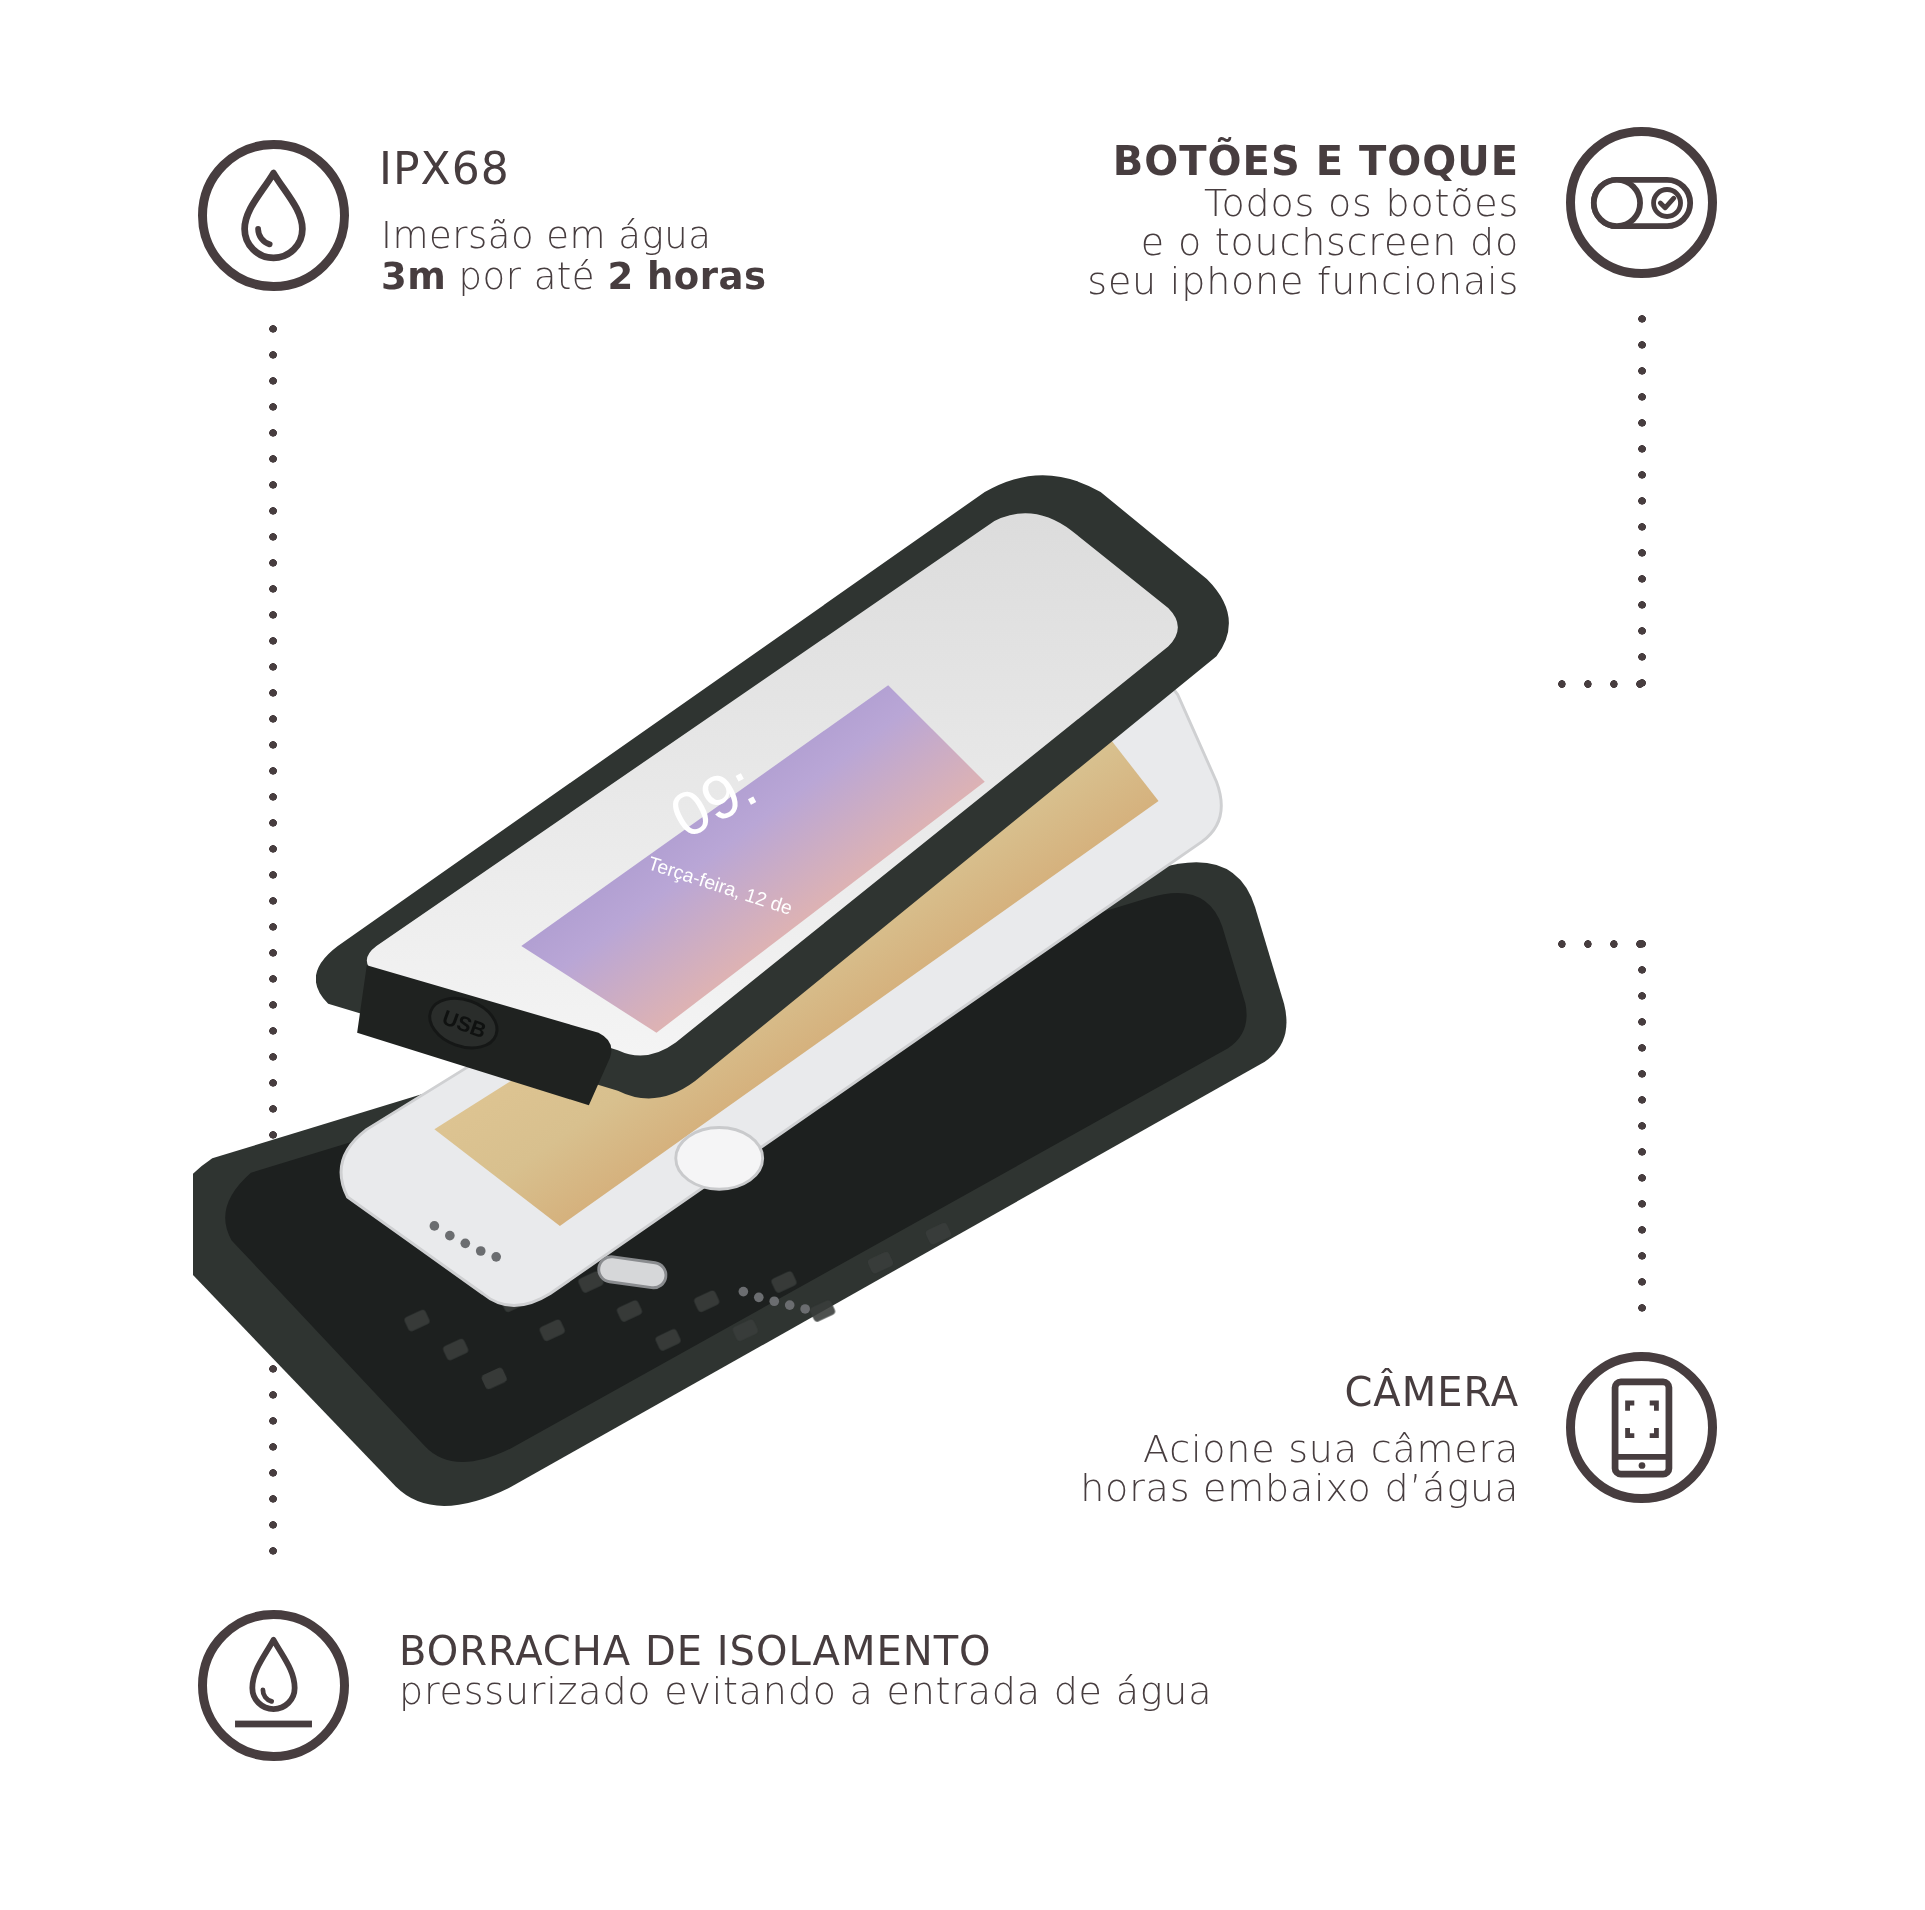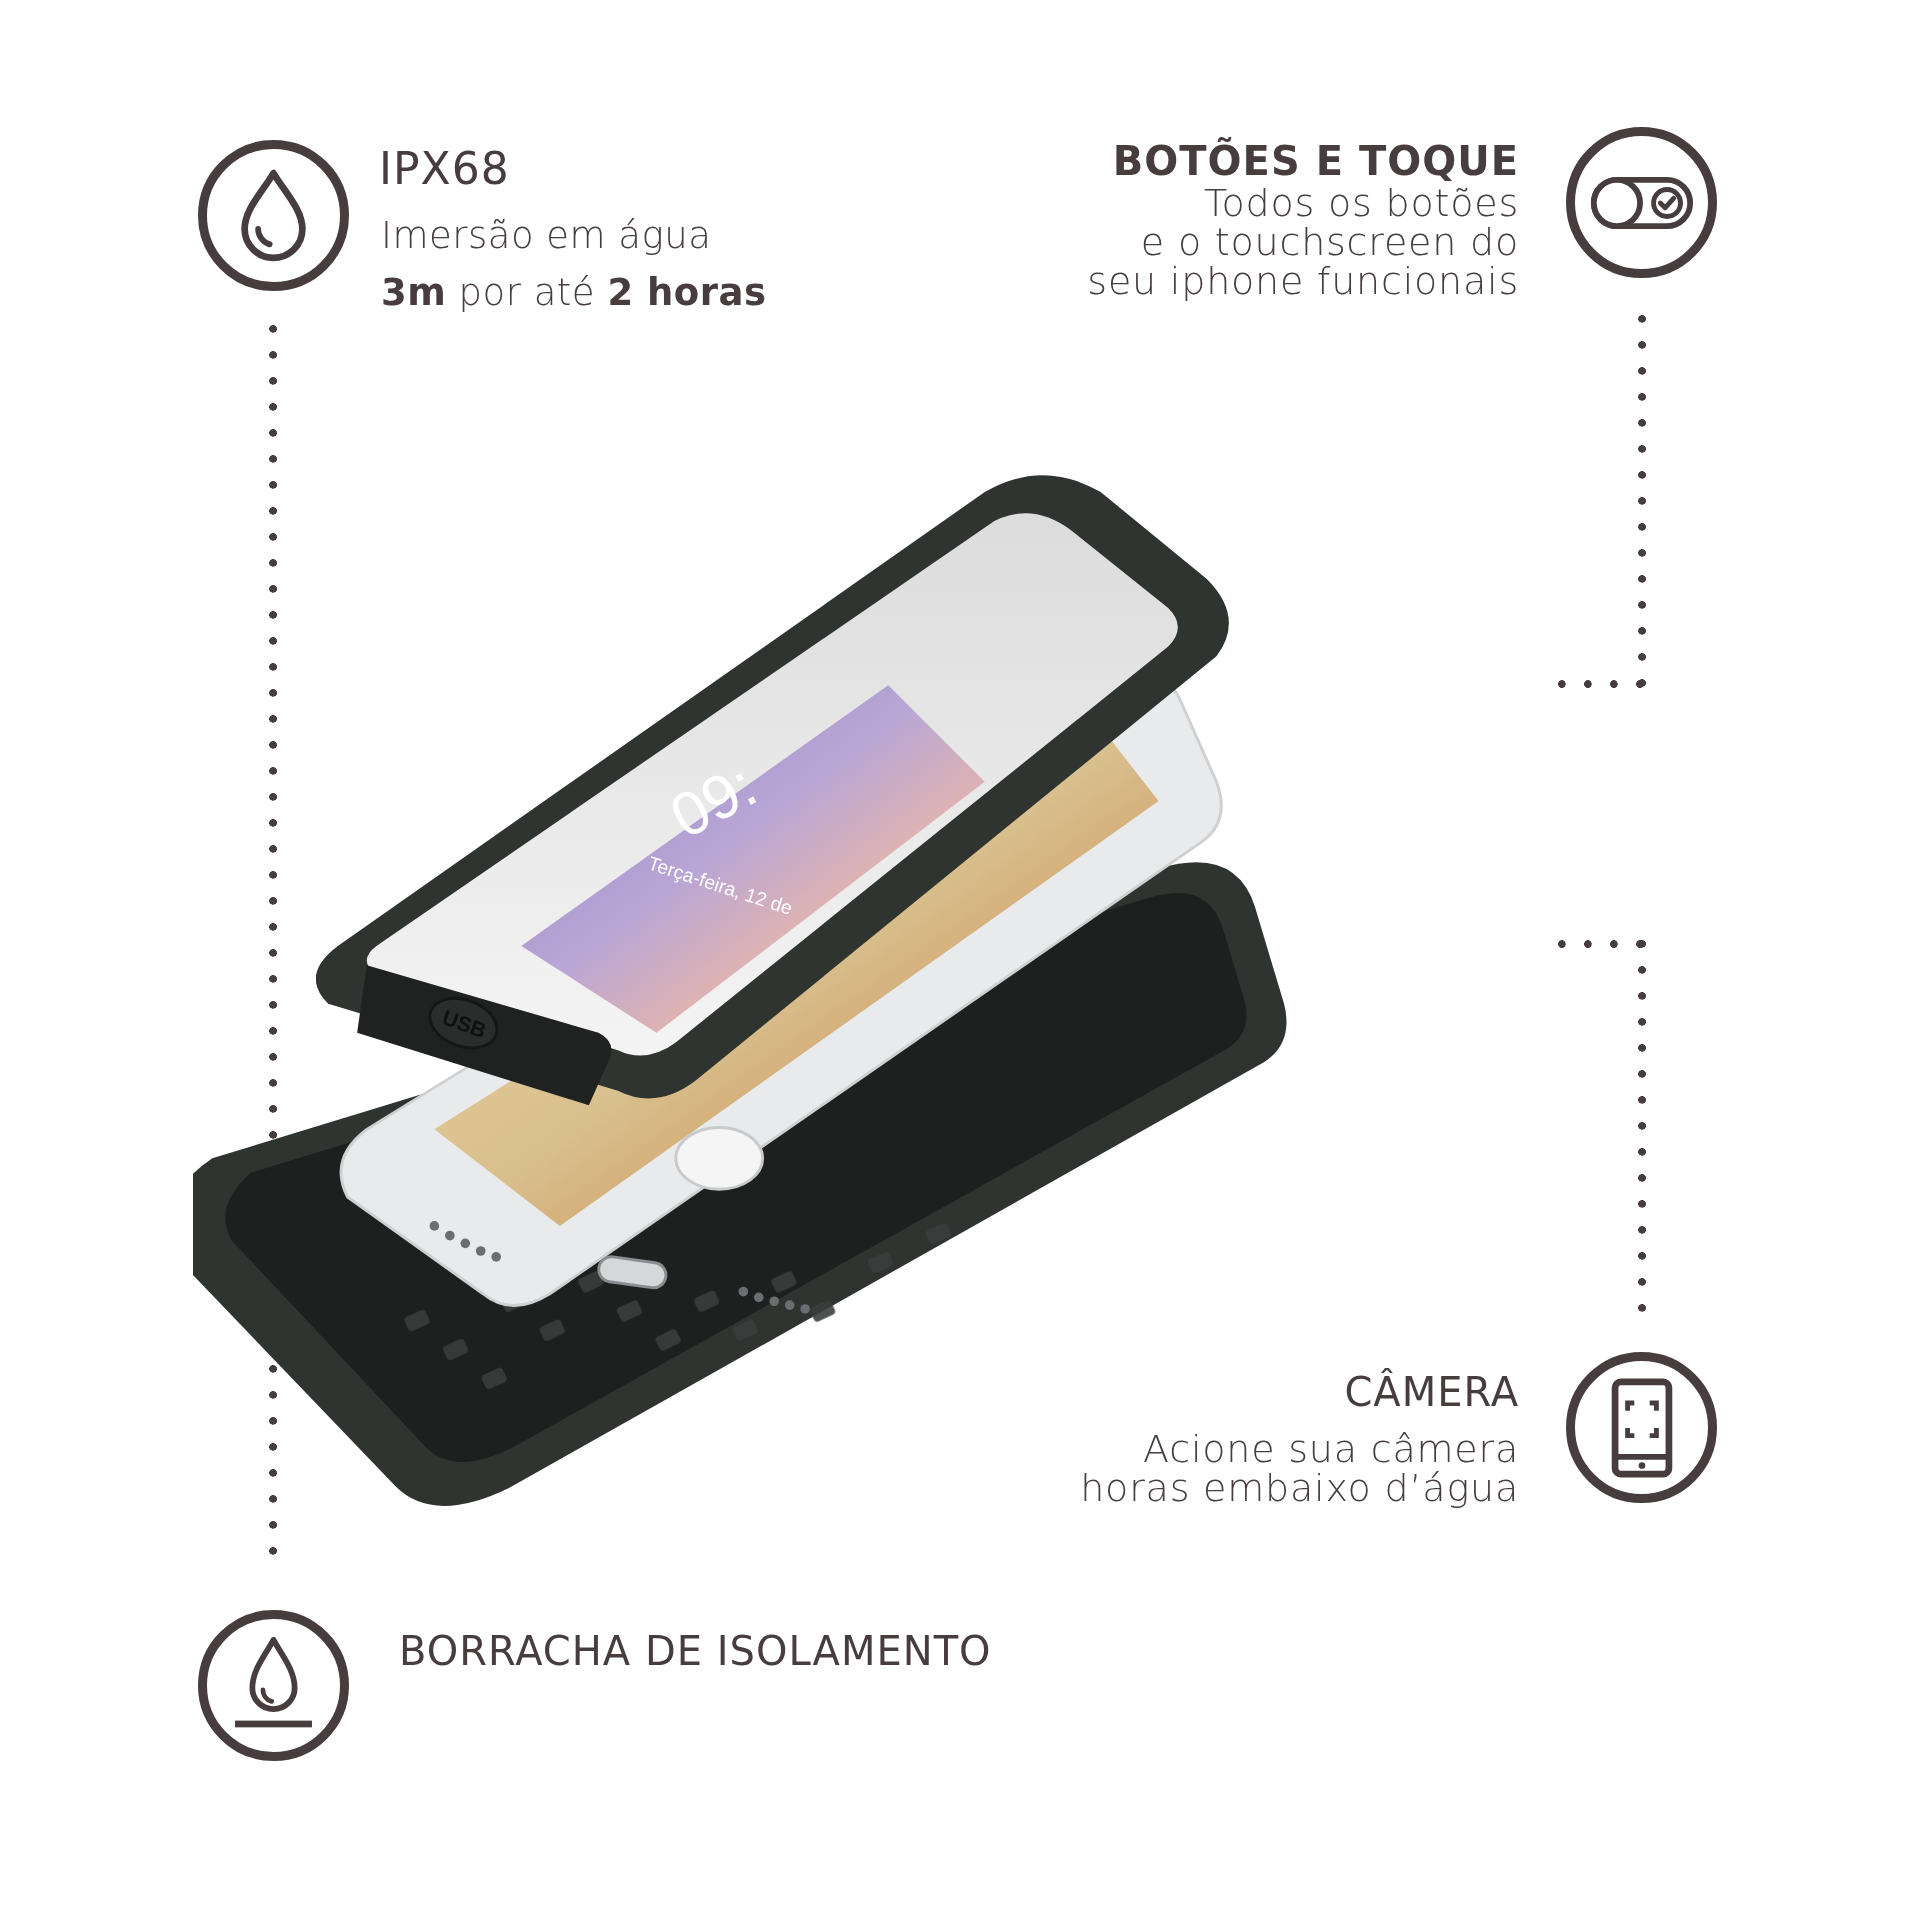--- a/index.html
+++ b/index.html
@@ -45,21 +45,21 @@
 
 <div>
   <div class="icon-circle" style="left:198px; top:140px;">
     <svg width="77" height="97" viewBox="0 0 80 100">
       <path d="M40 6 C28 26 10 44 10 64 A30 30 0 0 0 70 64 C70 44 52 26 40 6 Z" fill="none" stroke="#473d3f" stroke-width="7" stroke-linejoin="round"></path>
       <path d="M24 64 A17 17 0 0 0 36 80" fill="none" stroke="#473d3f" stroke-width="6" stroke-linecap="round"></path>
     </svg>
   </div>
   <div class="abs title-big" style="left:379px; top:147px;">IPX68</div>
   <div class="abs sub" style="left:381px; top:214px;">Imersão em água</div>
-  <div class="abs sub" style="left:381px; top:271px; white-space:nowrap;">
+  <div class="abs sub" style="left:381px; top:255px; white-space:nowrap;">
     <b>3m</b><span style="white-space:pre;"> por até </span><b>2 horas</b>
   </div>
 </div>
 
 <div>
   <div class="abs right" style="right:406px; top:140px; width:676px;">
     <div class="head">BOTÕES E TOQUE</div>
     <div class="body-txt" style="margin-top:1.9px;">Todos os botões</div>
     <div class="body-txt">e o touchscreen do</div>
     <div class="body-txt">seu iphone funcionais</div>
@@ -93,20 +93,21 @@
 <div>
   <div class="icon-circle" style="left:198px; top:1610px;">
     <svg width="77" height="100" viewBox="0 0 80 104">
       <path d="M40 4 C30 22 18 36 18 54 A22 22 0 0 0 62 54 C62 36 50 22 40 4 Z" fill="none" stroke="#473d3f" stroke-width="6" stroke-linejoin="round"></path>
       <path d="M29 56 A12 12 0 0 0 38 68" fill="none" stroke="#473d3f" stroke-width="5" stroke-linecap="round"></path>
       <rect x="0" y="88" width="80" height="7" fill="#473d3f"></rect>
     </svg>
   </div>
   <div class="abs" style="left:399px; top:1630px;">
     <div class="head" style="font-weight:500;">BORRACHA DE ISOLAMENTO</div>
+    <div class="body-txt">pressurizado evitando a entrada de água</div>
   </div>
 </div>
 
 <div class="product">
   <svg width="1429" height="1101" viewBox="0 0 1480 1140">
     <defs>
       <linearGradient id="scr" x1="0" y1="0" x2="1" y2="1">
         <stop offset="0" stop-color="#8c7fbf"></stop>
         <stop offset="0.45" stop-color="#b9a6d6"></stop>
         <stop offset="0.7" stop-color="#e8b6a9"></stop>

